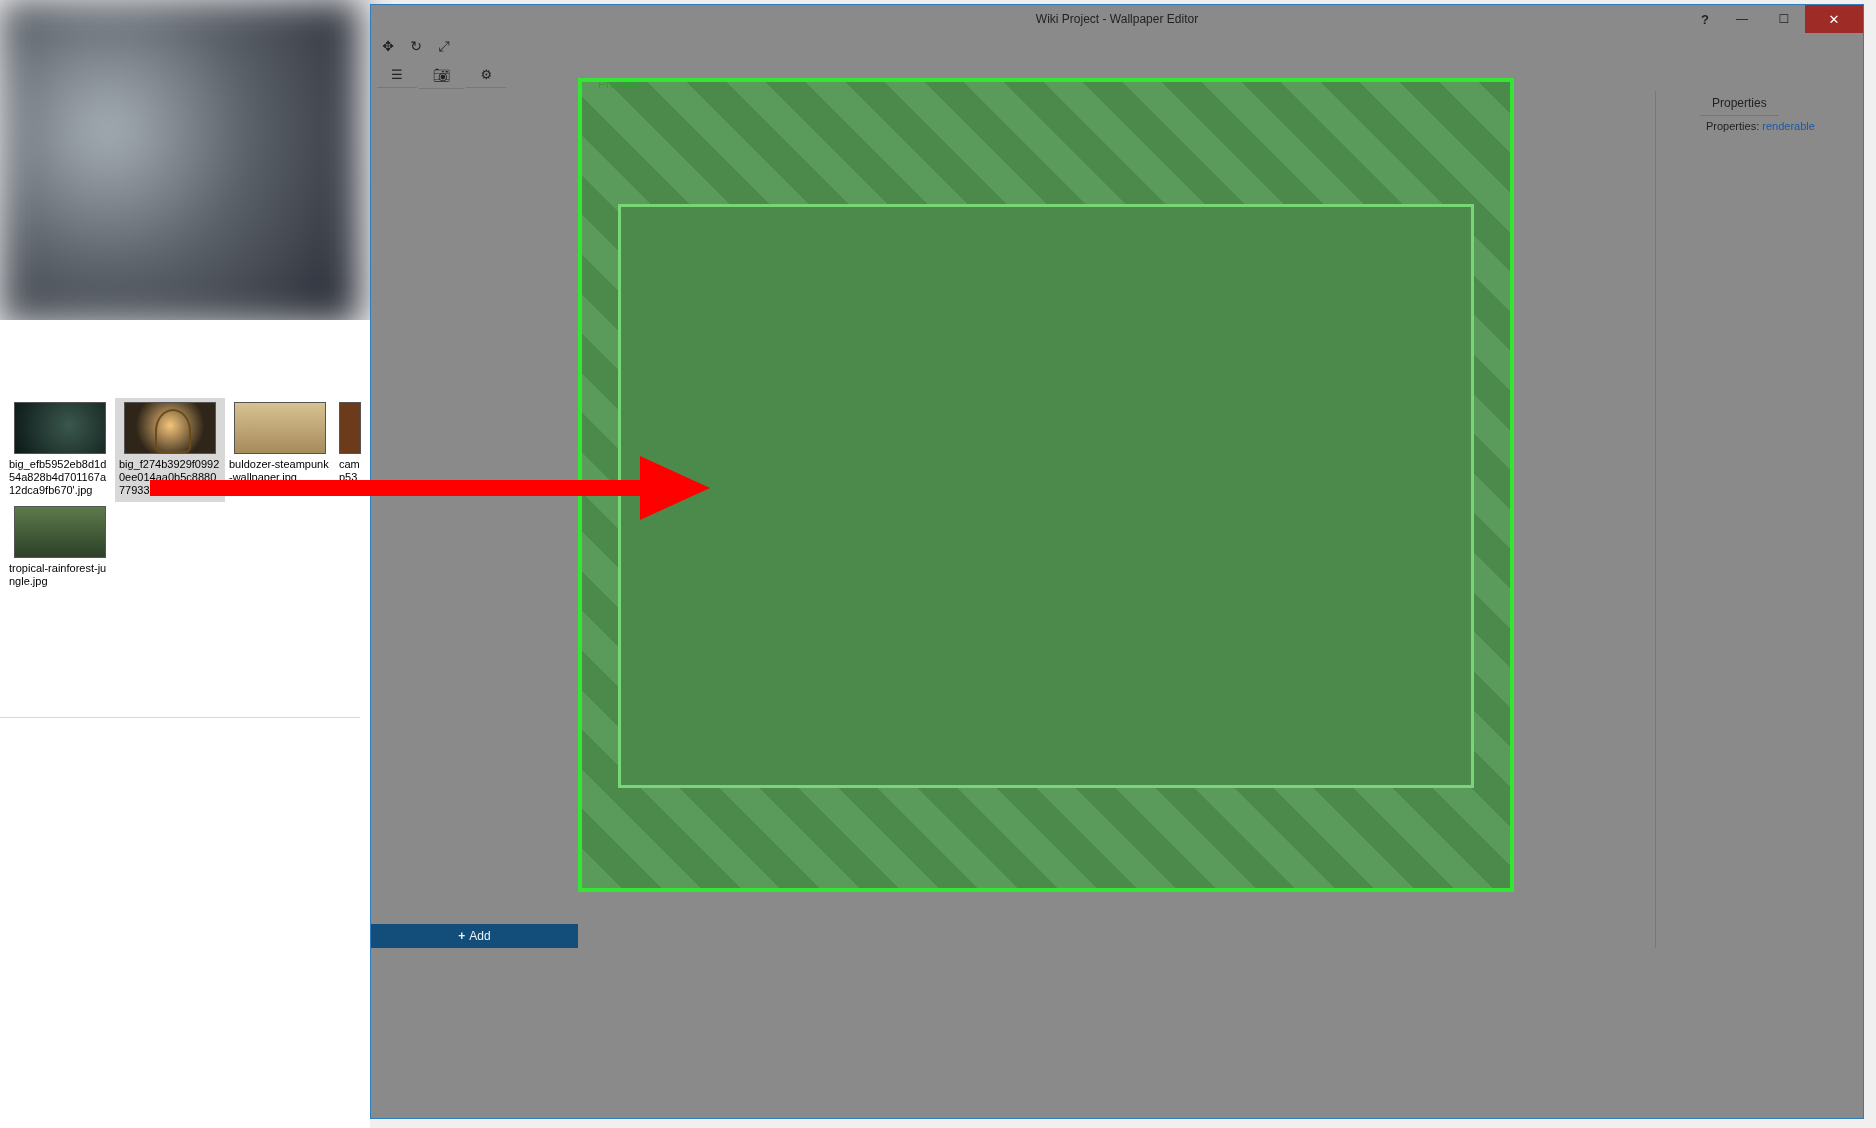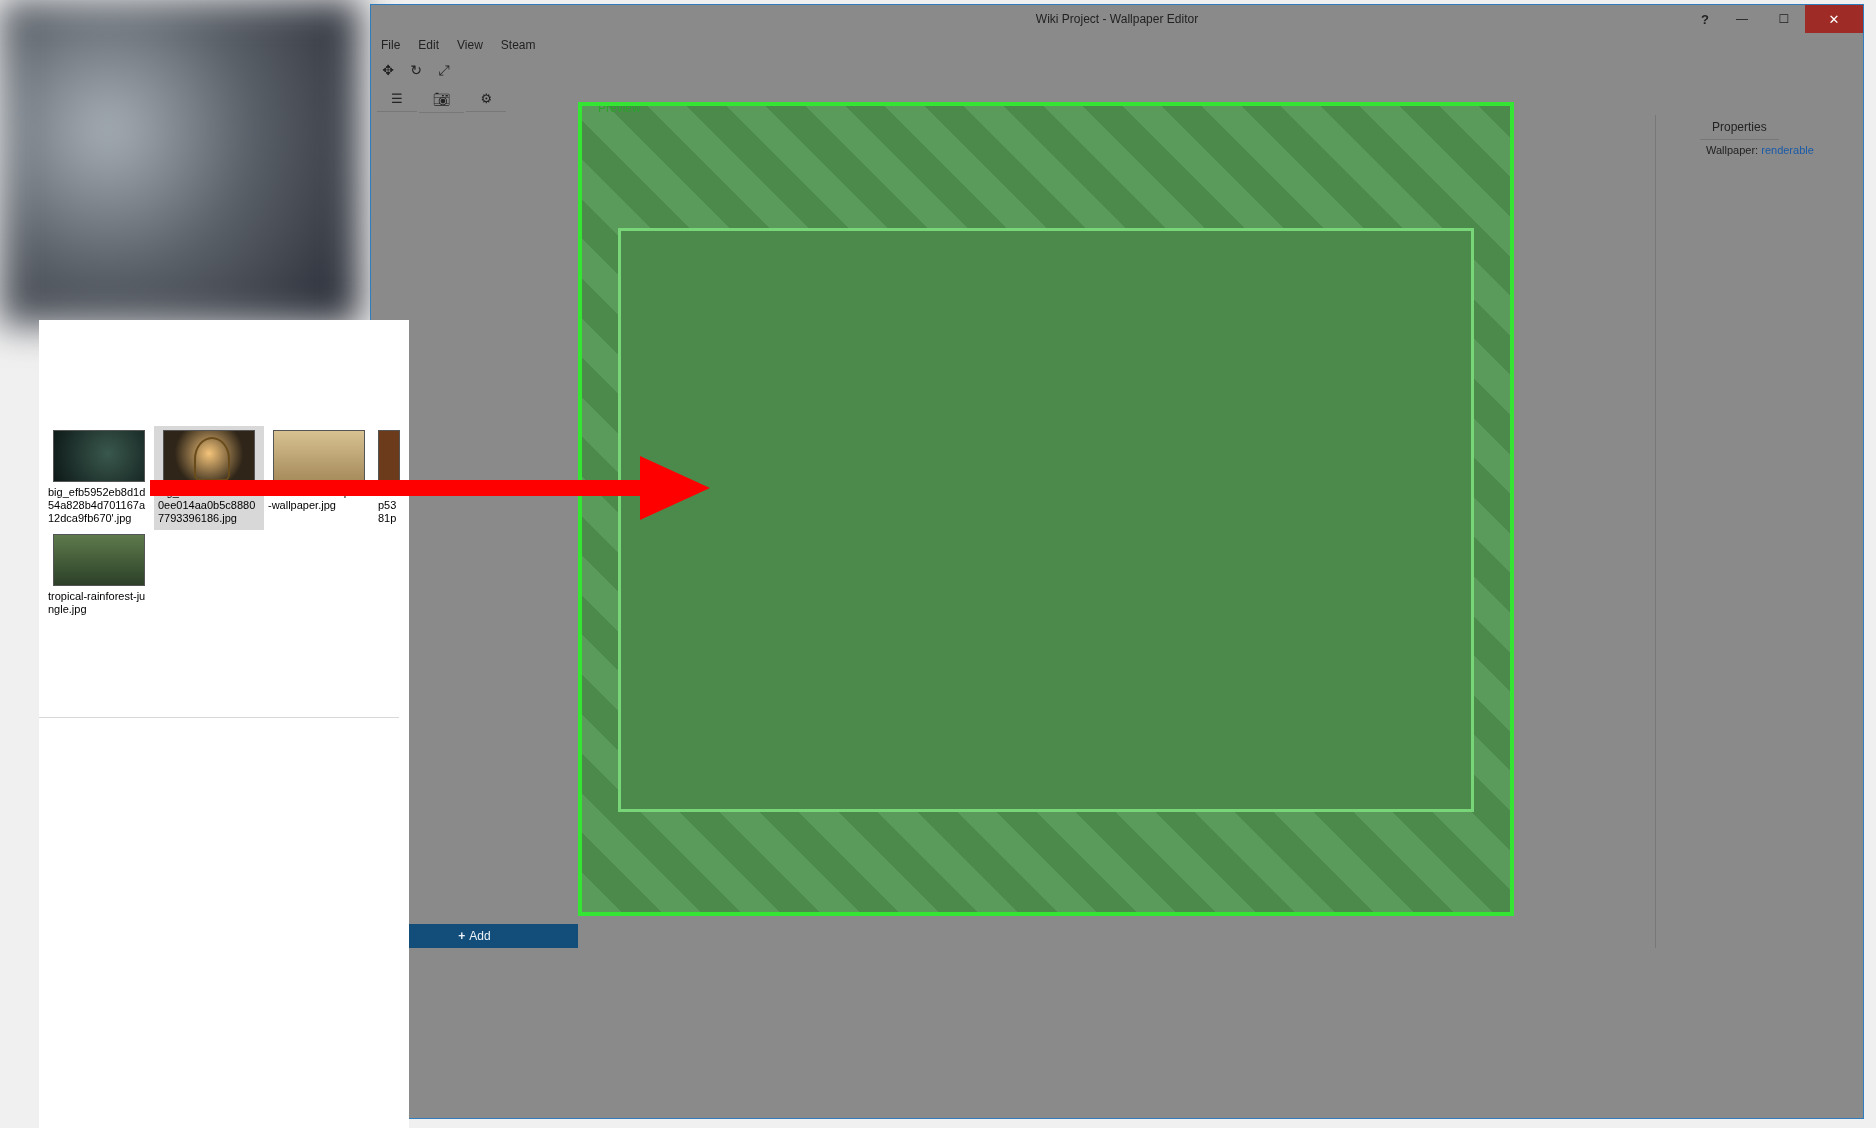--- a/index.html
+++ b/index.html
@@ -31,22 +31,21 @@
     z-index: 4;
   }
   
   .file-panel {
     position: absolute;
     left: 0; top: 320px;
     width: 370px;
     height: 808px;
     background: #ffffff;
     z-index: 3;
-    padding: 106px 0 0 5px;
-    margin-left: 39px;
+    padding: 78px 0 0 5px;
   }
   .file-grid { display: flex; flex-wrap: wrap; }
   .file-item {
     width: 110px;
     text-align: left;
     font-size: 11px;
     color: #000;
     padding: 4px;
     cursor: default;
     word-break: break-all;
@@ -305,26 +304,20 @@
   <div class="titlebar">
     <span class="title-text">Wiki Project - Wallpaper Editor</span>
     <div class="win-controls">
       <div class="win-btn help">?</div>
       <div class="win-btn">—</div>
       <div class="win-btn">☐</div>
       <div class="win-btn close">✕</div>
     </div>
   </div>
 
-  <div class="menubar">
-    <span>File</span>
-    <span>Edit</span>
-    <span>View</span>
-    <span>Steam</span>
-  </div>
 
   <div class="toolbar-row">
     <span class="tool-icon">✥</span>
     <span class="tool-icon">↻</span>
     <span class="tool-icon">⤢</span>
   </div>
 
   <div class="secondary-toolbar">
     <span class="sec-btn">☰</span>
     <span class="sec-btn" style="font-size:14px;">📷︎</span>
@@ -344,21 +337,21 @@
       <div class="dropzone">
         <div class="stripes"></div>
         <div class="inner-rect"></div>
         <div class="preview-tab">Preview</div>
       </div>
     </div>
 
     <div class="right-column">
       <div class="props-tab">Properties</div>
       <div class="nav-line">
-        <span>Wallpaper:</span>
+        <span>Properties:</span>
         <a href="#">renderable</a>
       </div>
     </div>
   </div>
 
   <div class="assets-panel"></div>
 </div>
 
 <svg class="arrow-svg" viewBox="0 0 580 80">
   <line x1="0" y1="40" x2="500" y2="40" stroke="#ff0000" stroke-width="16"></line>

